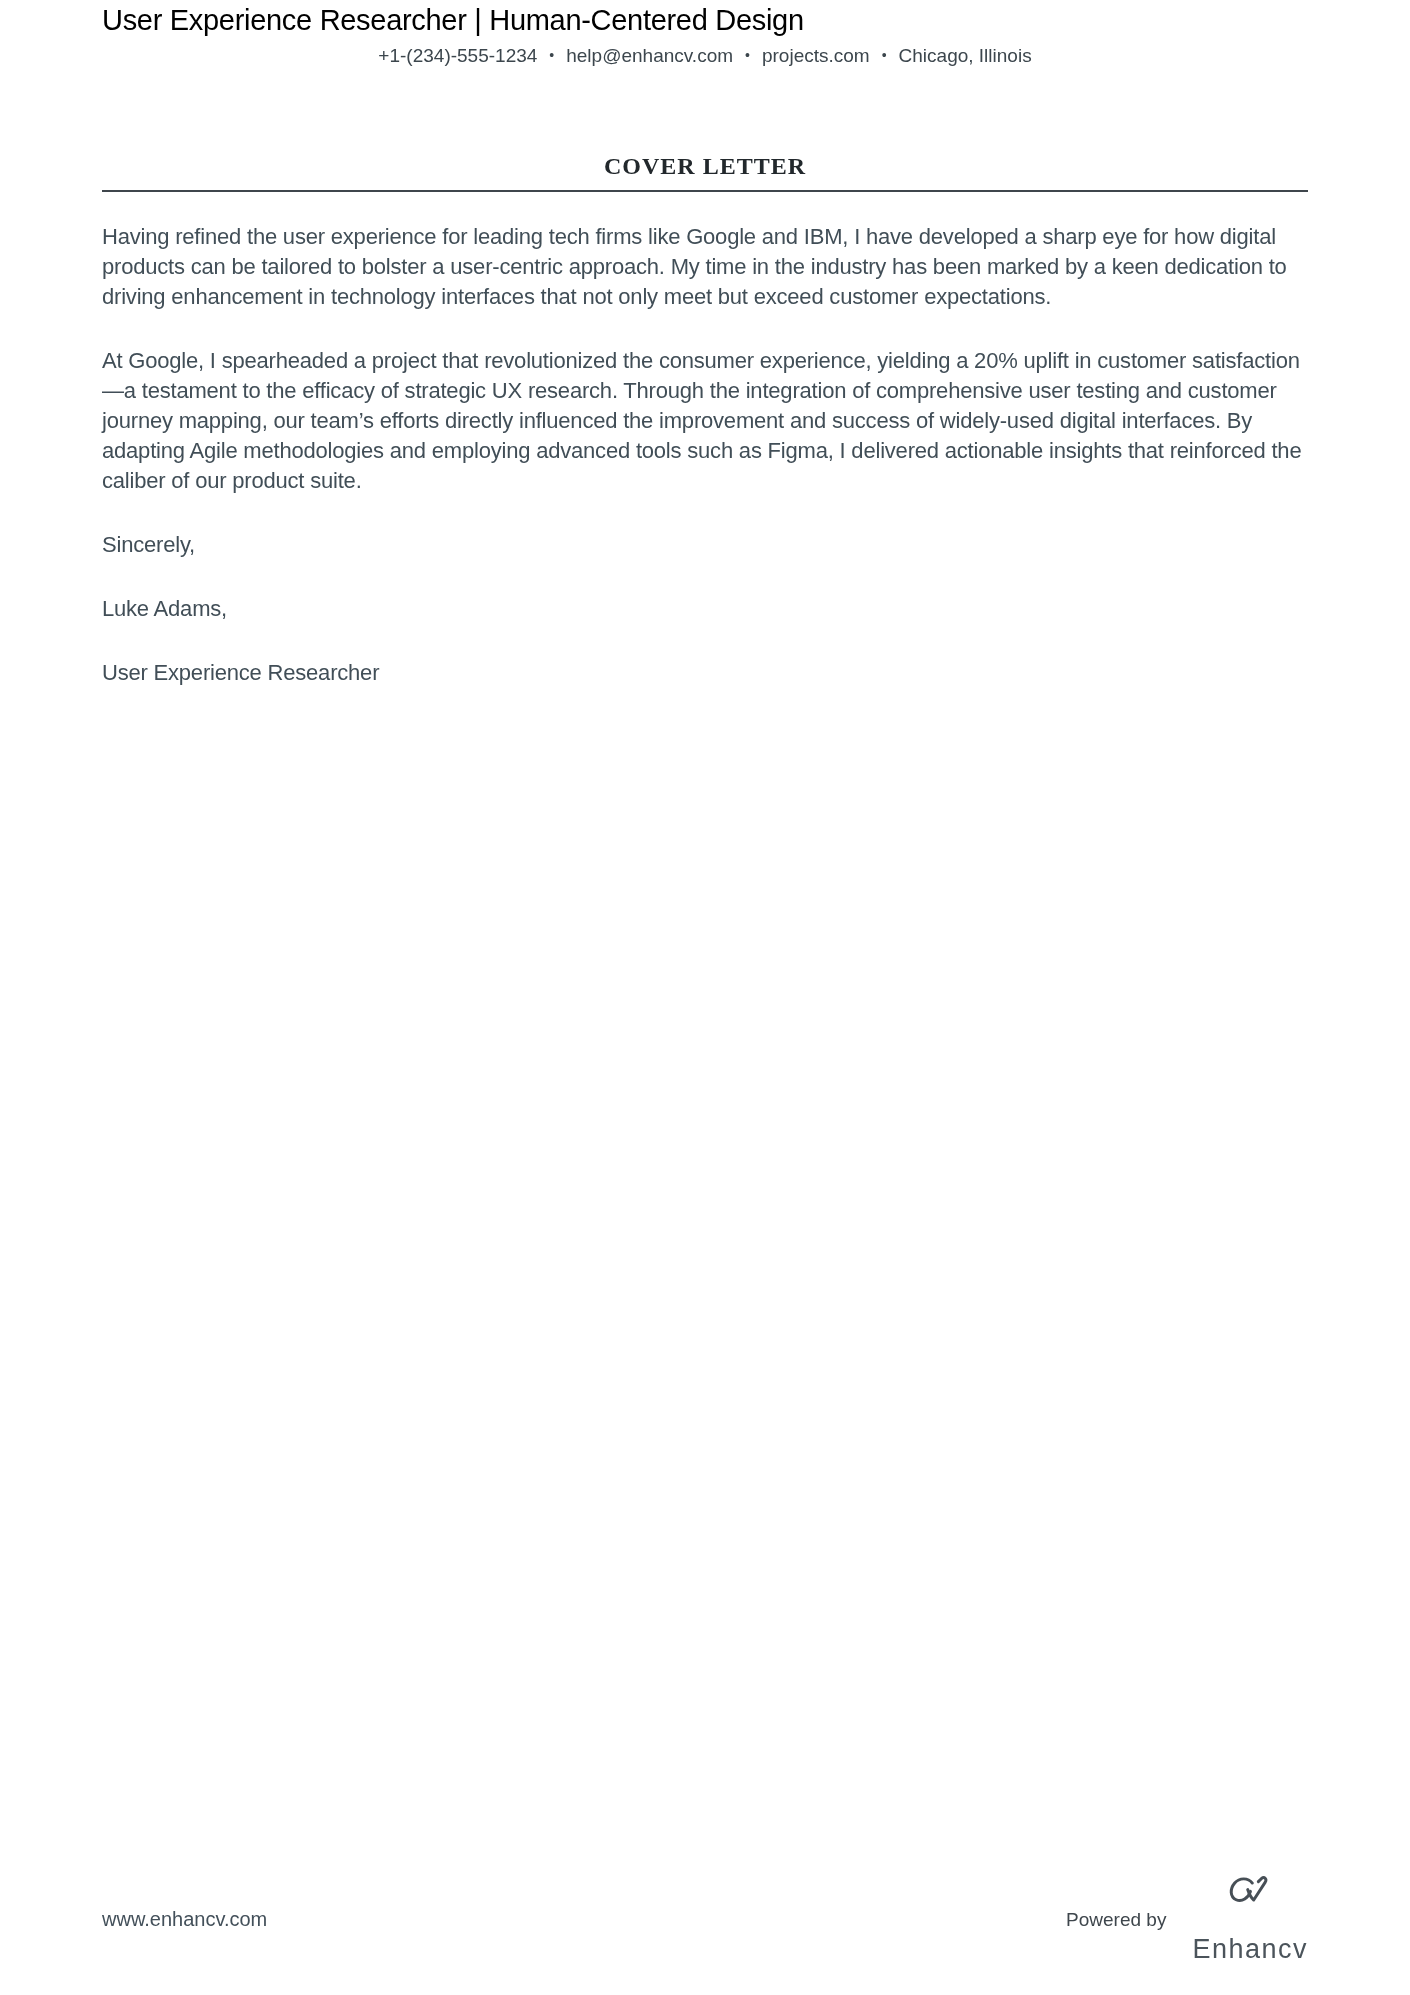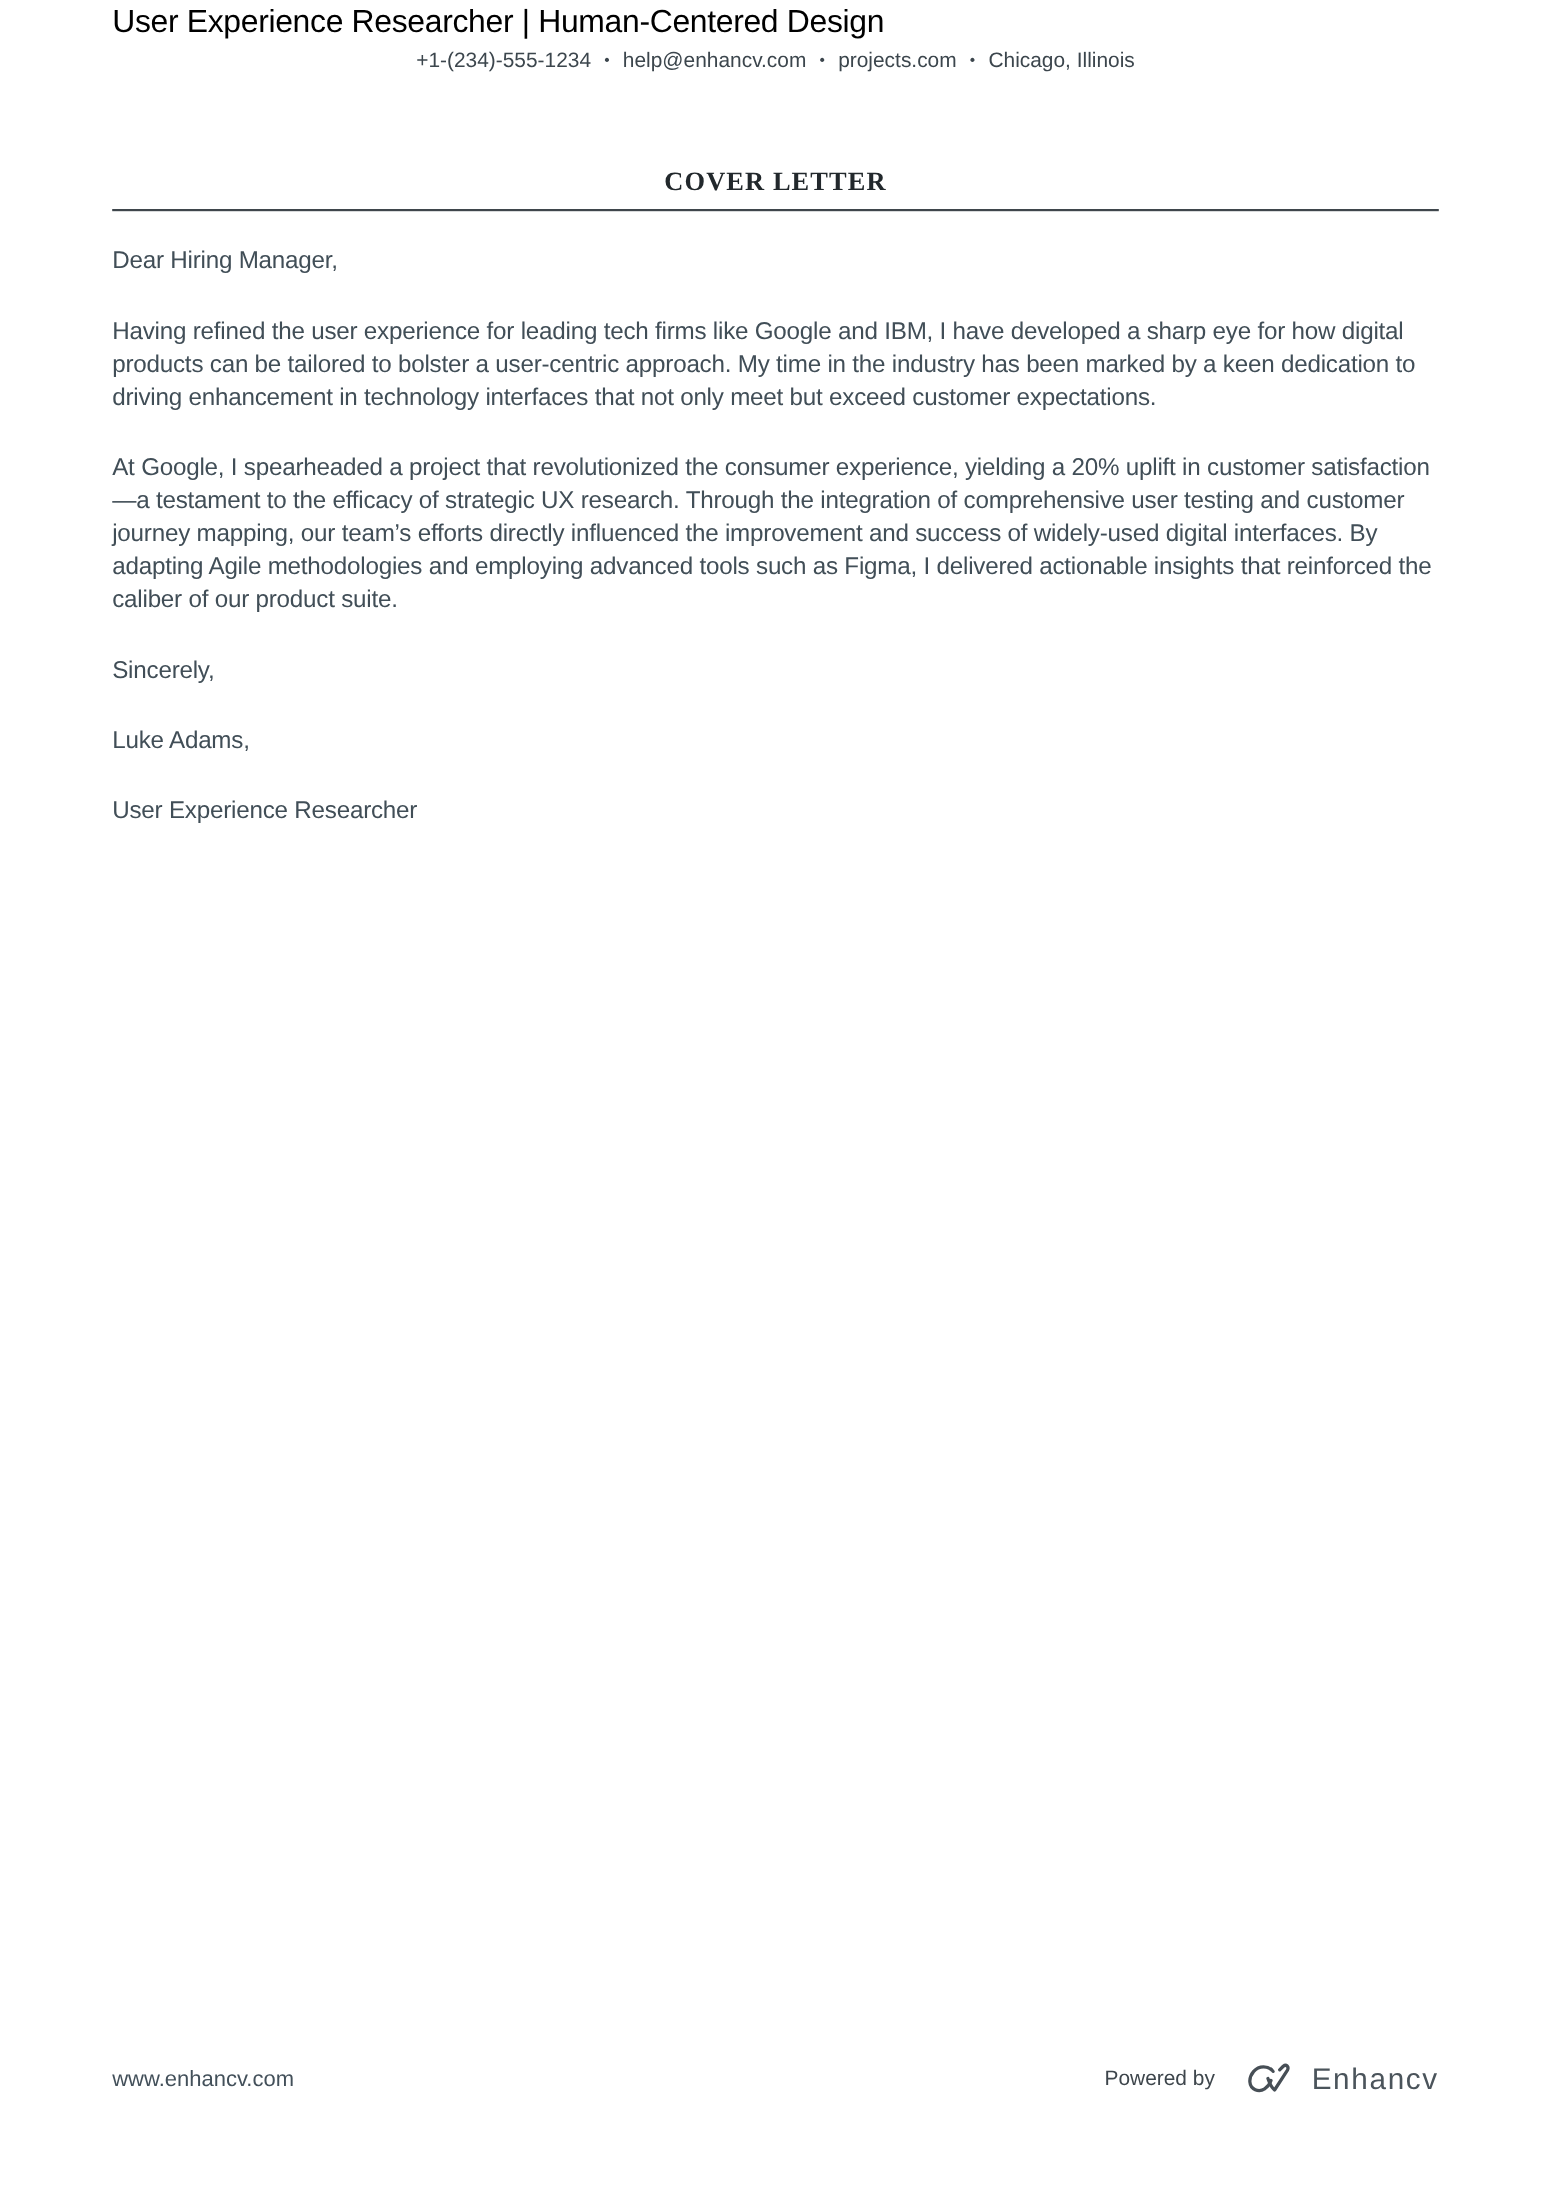--- a/index.html
+++ b/index.html
@@ -96,21 +96,22 @@
     align-items: center;
     gap: 26px;
   }
   .powered-by-label {
     font-size: 19px;
     color: #3e464c;
   }
   .brand {
     display: flex;
     align-items: center;
-    gap: 12px;
+    gap: 28px;
+    flex-direction: column;
   }
   .brand svg { display: block; }
   .brand-wordmark {
     font-size: 27px;
     color: #4b545b;
     letter-spacing: 1.5px;
   }
 </style>
 </head>
 <body>
@@ -122,21 +123,20 @@
       <div class="candidate-headline">User Experience Researcher | Human-Centered Design</div>
       <div class="contact-line">
         <span>+1-(234)-555-1234</span><span class="sep">•</span><span>help@enhancv.com</span><span class="sep">•</span><span>projects.com</span><span class="sep">•</span><span>Chicago, Illinois</span>
       </div>
     </header>
 
     <h2 class="section-title">COVER LETTER</h2>
     <hr class="section-divider">
 
     <section class="letter-body">
-      <p>Dear Hiring Manager,</p>
       <p>Having refined the user experience for leading tech firms like Google and IBM, I have developed a sharp eye for how digital products can be tailored to bolster a user-centric approach. My time in the industry has been marked by a keen dedication to driving enhancement in technology interfaces that not only meet but exceed customer expectations.</p>
       <p>At Google, I spearheaded a project that revolutionized the consumer experience, yielding a 20% uplift in customer satisfaction—a testament to the efficacy of strategic UX research. Through the integration of comprehensive user testing and customer journey mapping, our team’s efforts directly influenced the improvement and success of widely-used digital interfaces. By adapting Agile methodologies and employing advanced tools such as Figma, I delivered actionable insights that reinforced the caliber of our product suite.</p>
       <p>Sincerely,</p>
       <p>Luke Adams,</p>
       <p>User Experience Researcher</p>
     </section>
   </div>
 
   <footer class="page-footer">
     <span class="footer-website">www.enhancv.com</span>

